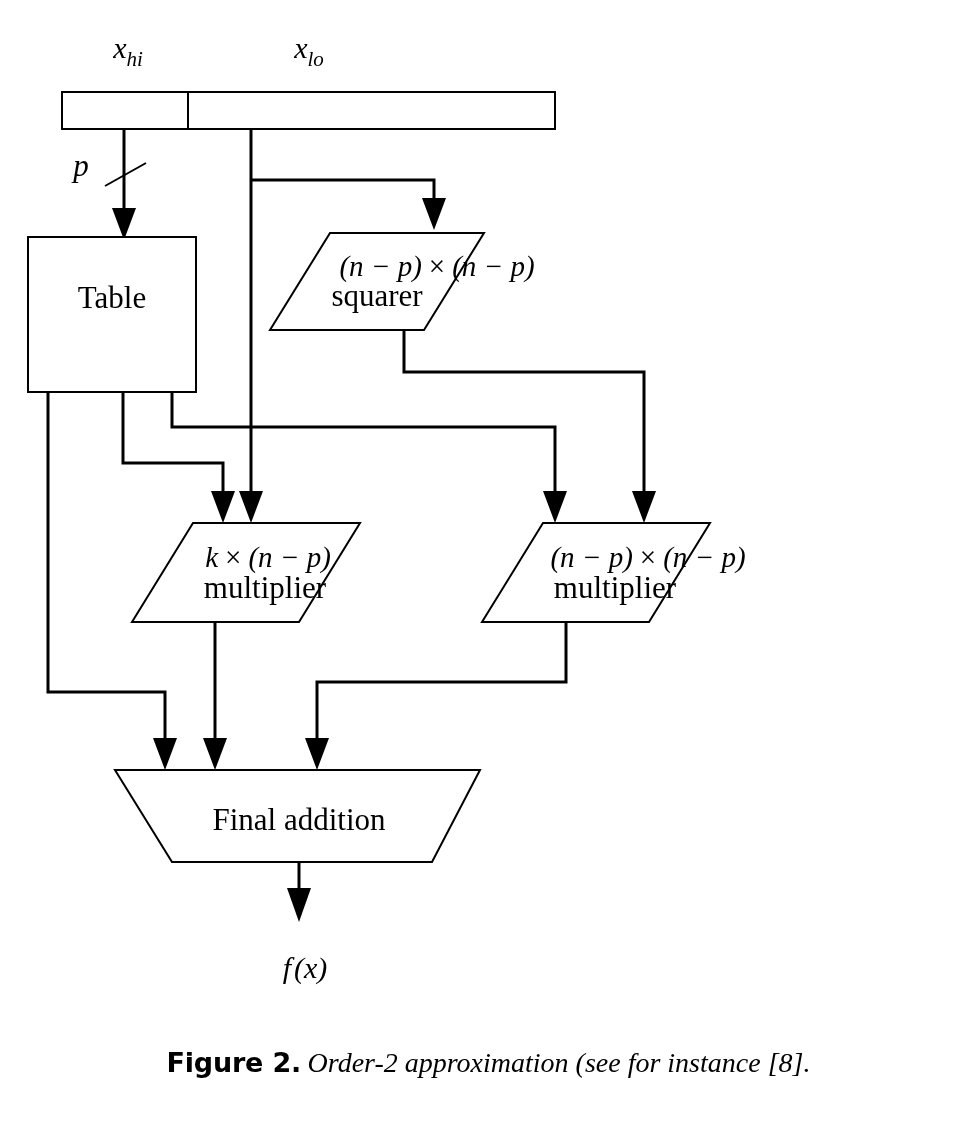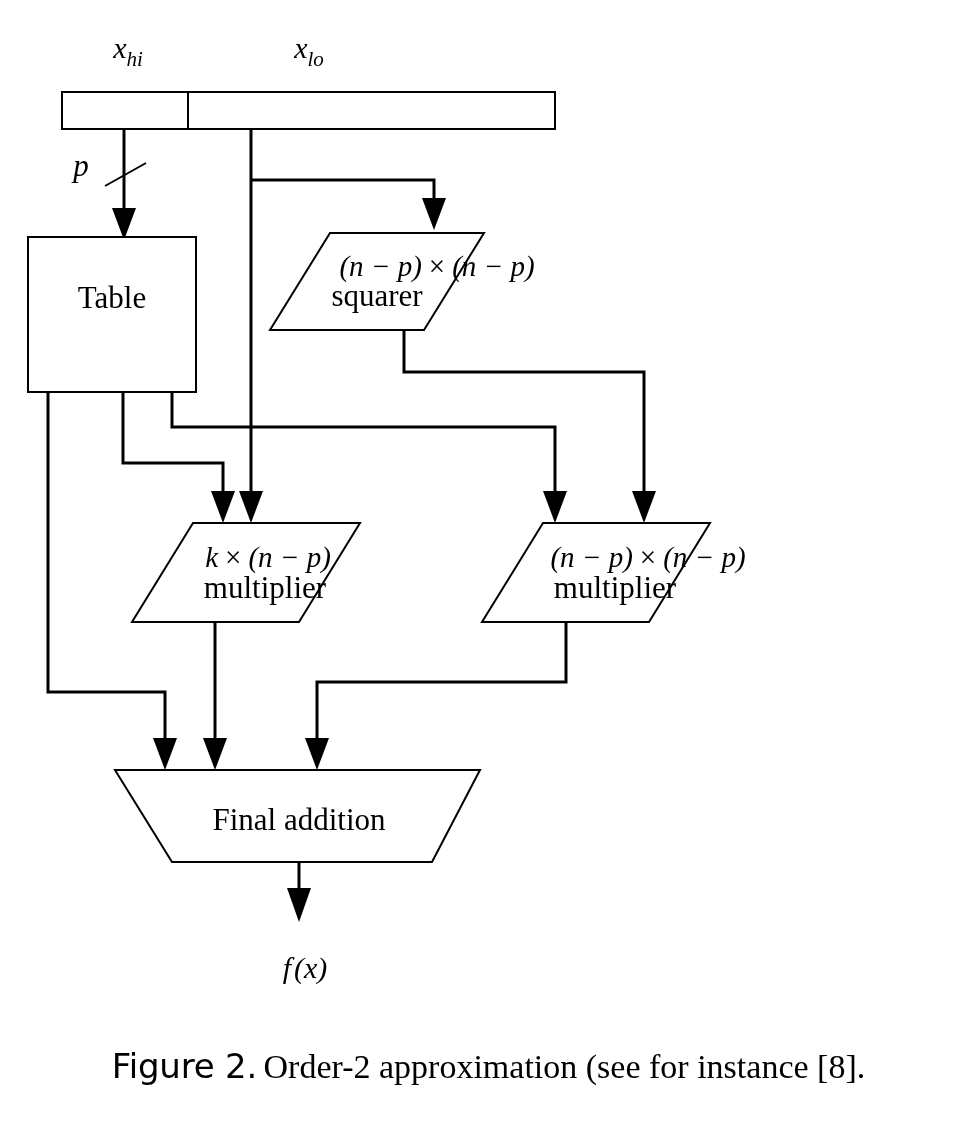--- a/index.html
+++ b/index.html
@@ -83,28 +83,29 @@
     left: 0;
     top: 1045px;
     width: 977px;
     text-align: center;
     font-size: 26px;
     line-height: 1.25;
     white-space: nowrap;
   }
   #caption .cap-head {
     font-family: "DejaVu Sans", "Liberation Sans", sans-serif;
-    font-weight: normal;
-    font-size: 34px;
+    font-weight: bold;
+    font-size: 27px;
     font-style: normal;
     letter-spacing: -0.2px;
   }
   #caption .cap-body {
     font-family: "Liberation Serif", "DejaVu Serif", serif;
-    font-size: 34px;
+    font-style: italic;
+    font-size: 28px;
   }
 </style>
 </head>
 <body>
 
 <div id="figure-root">
 
   <svg id="diagram-svg" viewBox="0 0 977 1131">
 
     <defs>

